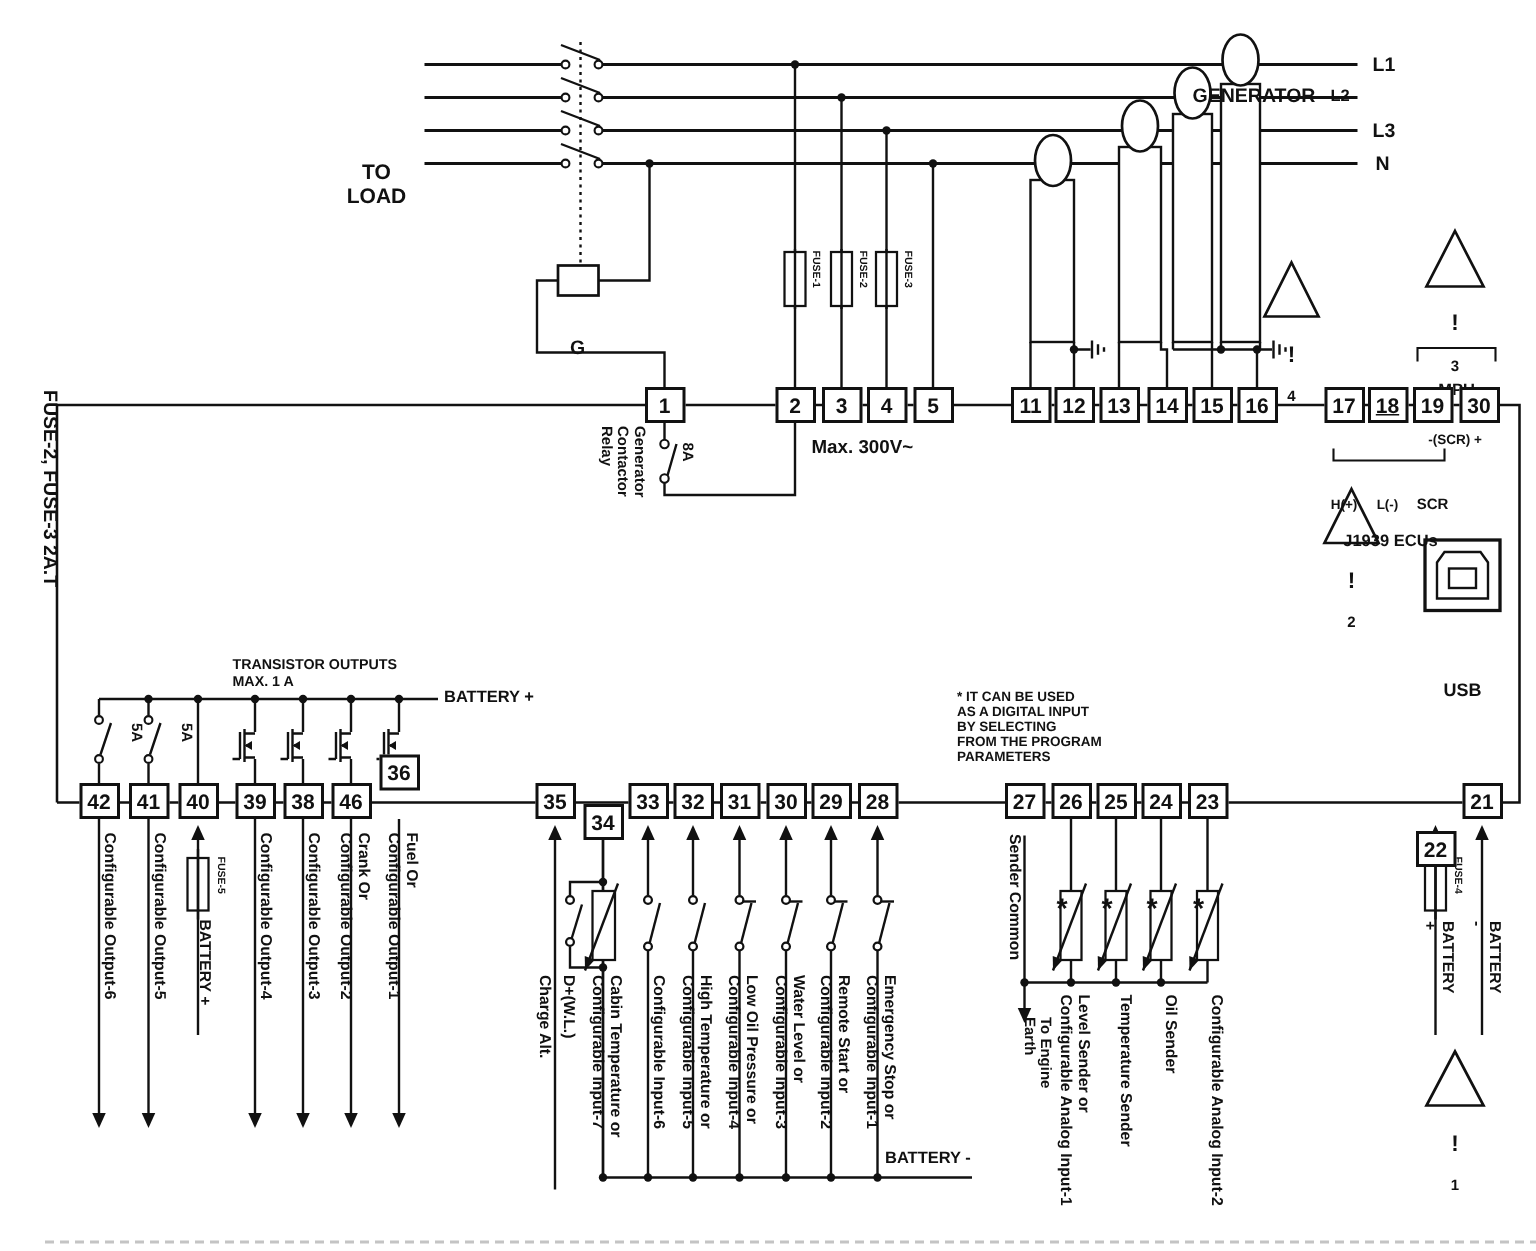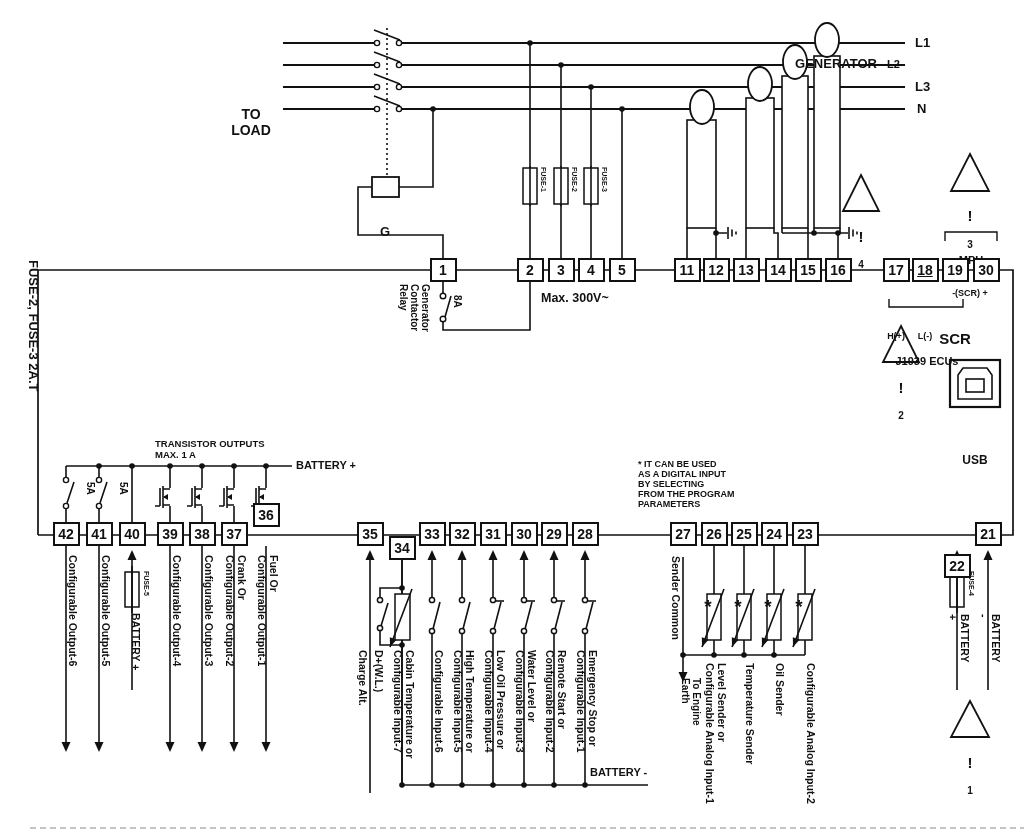--- a/index.html
+++ b/index.html
@@ -302,21 +302,21 @@
       <div class="lbl" style="left: 915px; top: 36px; font-size: 13px;">L1</div>
       <div class="lbl" style="left: 887px; top: 58px; font-size: 11px;">L2</div>
       <div class="lbl" style="left: 915px; top: 80px; font-size: 13px;">L3</div>
       <div class="lbl" style="left: 917px; top: 102px; font-size: 13px;">N</div>
       <div class="lbl ctr" style="left: 385px; top: 180px; font-size: 13px;">G</div>
       <div class="lbl" style="left: 541px; top: 291px; font-size: 12.5px;">Max. 300V~</div>
       <div class="lbl ctr" style="left: 971px; top: 209px; font-size: 11px;">MPU</div>
       <div class="lbl ctr" style="left: 970px; top: 243px; font-size: 9px;">-(SCR)    +</div>
       <div class="lbl ctr" style="left: 896px; top: 286px; font-size: 9px;">H(+)</div>
       <div class="lbl ctr" style="left: 925px; top: 286px; font-size: 9px;">L(-)</div>
-      <div class="lbl ctr" style="left: 955px; top: 286px; font-size: 15px;">SCR</div>
+      <div class="lbl ctr" style="left: 955px; top: 286px; font-size: 10px;">SCR</div>
       <div class="lbl ctr" style="left: 927px; top: 310px; font-size: 11px;">J1939 ECUs</div>
       <div class="lbl ctr" style="left: 975px; top: 409px; font-size: 12px;">USB</div>
       <div class="lbl ctr" style="left: 861px; top: 184px; font-size: 15px;">!</div>
       <div class="lbl ctr" style="left: 861px; top: 214px; font-size: 10px;">4</div>
       <div class="lbl ctr" style="left: 970px; top: 163px; font-size: 15px;">!</div>
       <div class="lbl ctr" style="left: 970px; top: 194px; font-size: 10px;">3</div>
       <div class="lbl ctr" style="left: 901px; top: 335px; font-size: 15px;">!</div>
       <div class="lbl ctr" style="left: 901px; top: 365px; font-size: 10px;">2</div>
       <div class="lbl ctr" style="left: 970px; top: 710px; font-size: 15px;">!</div>
       <div class="lbl ctr" style="left: 970px; top: 740px; font-size: 10px;">1</div>
@@ -348,21 +348,21 @@
       <div class="term" style="left: 824.5px; top: 258px;">16</div>
       <div class="term" style="left: 882.5px; top: 258px;">17</div>
       <div class="term" style="left: 911.5px; top: 258px; text-decoration: underline;">18</div>
       <div class="term" style="left: 941.5px; top: 258px;">19</div>
       <div class="term" style="left: 972.5px; top: 258px;">30</div>
       <div class="term" style="left: 52.5px; top: 522px;">42</div>
       <div class="term" style="left: 85.5px; top: 522px;">41</div>
       <div class="term" style="left: 118.5px; top: 522px;">40</div>
       <div class="term" style="left: 156.5px; top: 522px;">39</div>
       <div class="term" style="left: 188.5px; top: 522px;">38</div>
-      <div class="term" style="left: 220.5px; top: 522px;">37</div>
+      <div class="term" style="left: 220.5px; top: 522px;">46</div>
       <div class="term" style="left: 252.5px; top: 503px;">36</div>
       <div class="term" style="left: 356.5px; top: 522px;">35</div>
       <div class="term" style="left: 388.5px; top: 536px;">34</div>
       <div class="term" style="left: 418.5px; top: 522px;">33</div>
       <div class="term" style="left: 448.5px; top: 522px;">32</div>
       <div class="term" style="left: 479.5px; top: 522px;">31</div>
       <div class="term" style="left: 510.5px; top: 522px;">30</div>
       <div class="term" style="left: 540.5px; top: 522px;">29</div>
       <div class="term" style="left: 571.5px; top: 522px;">28</div>
       <div class="term" style="left: 669.5px; top: 522px;">27</div>

